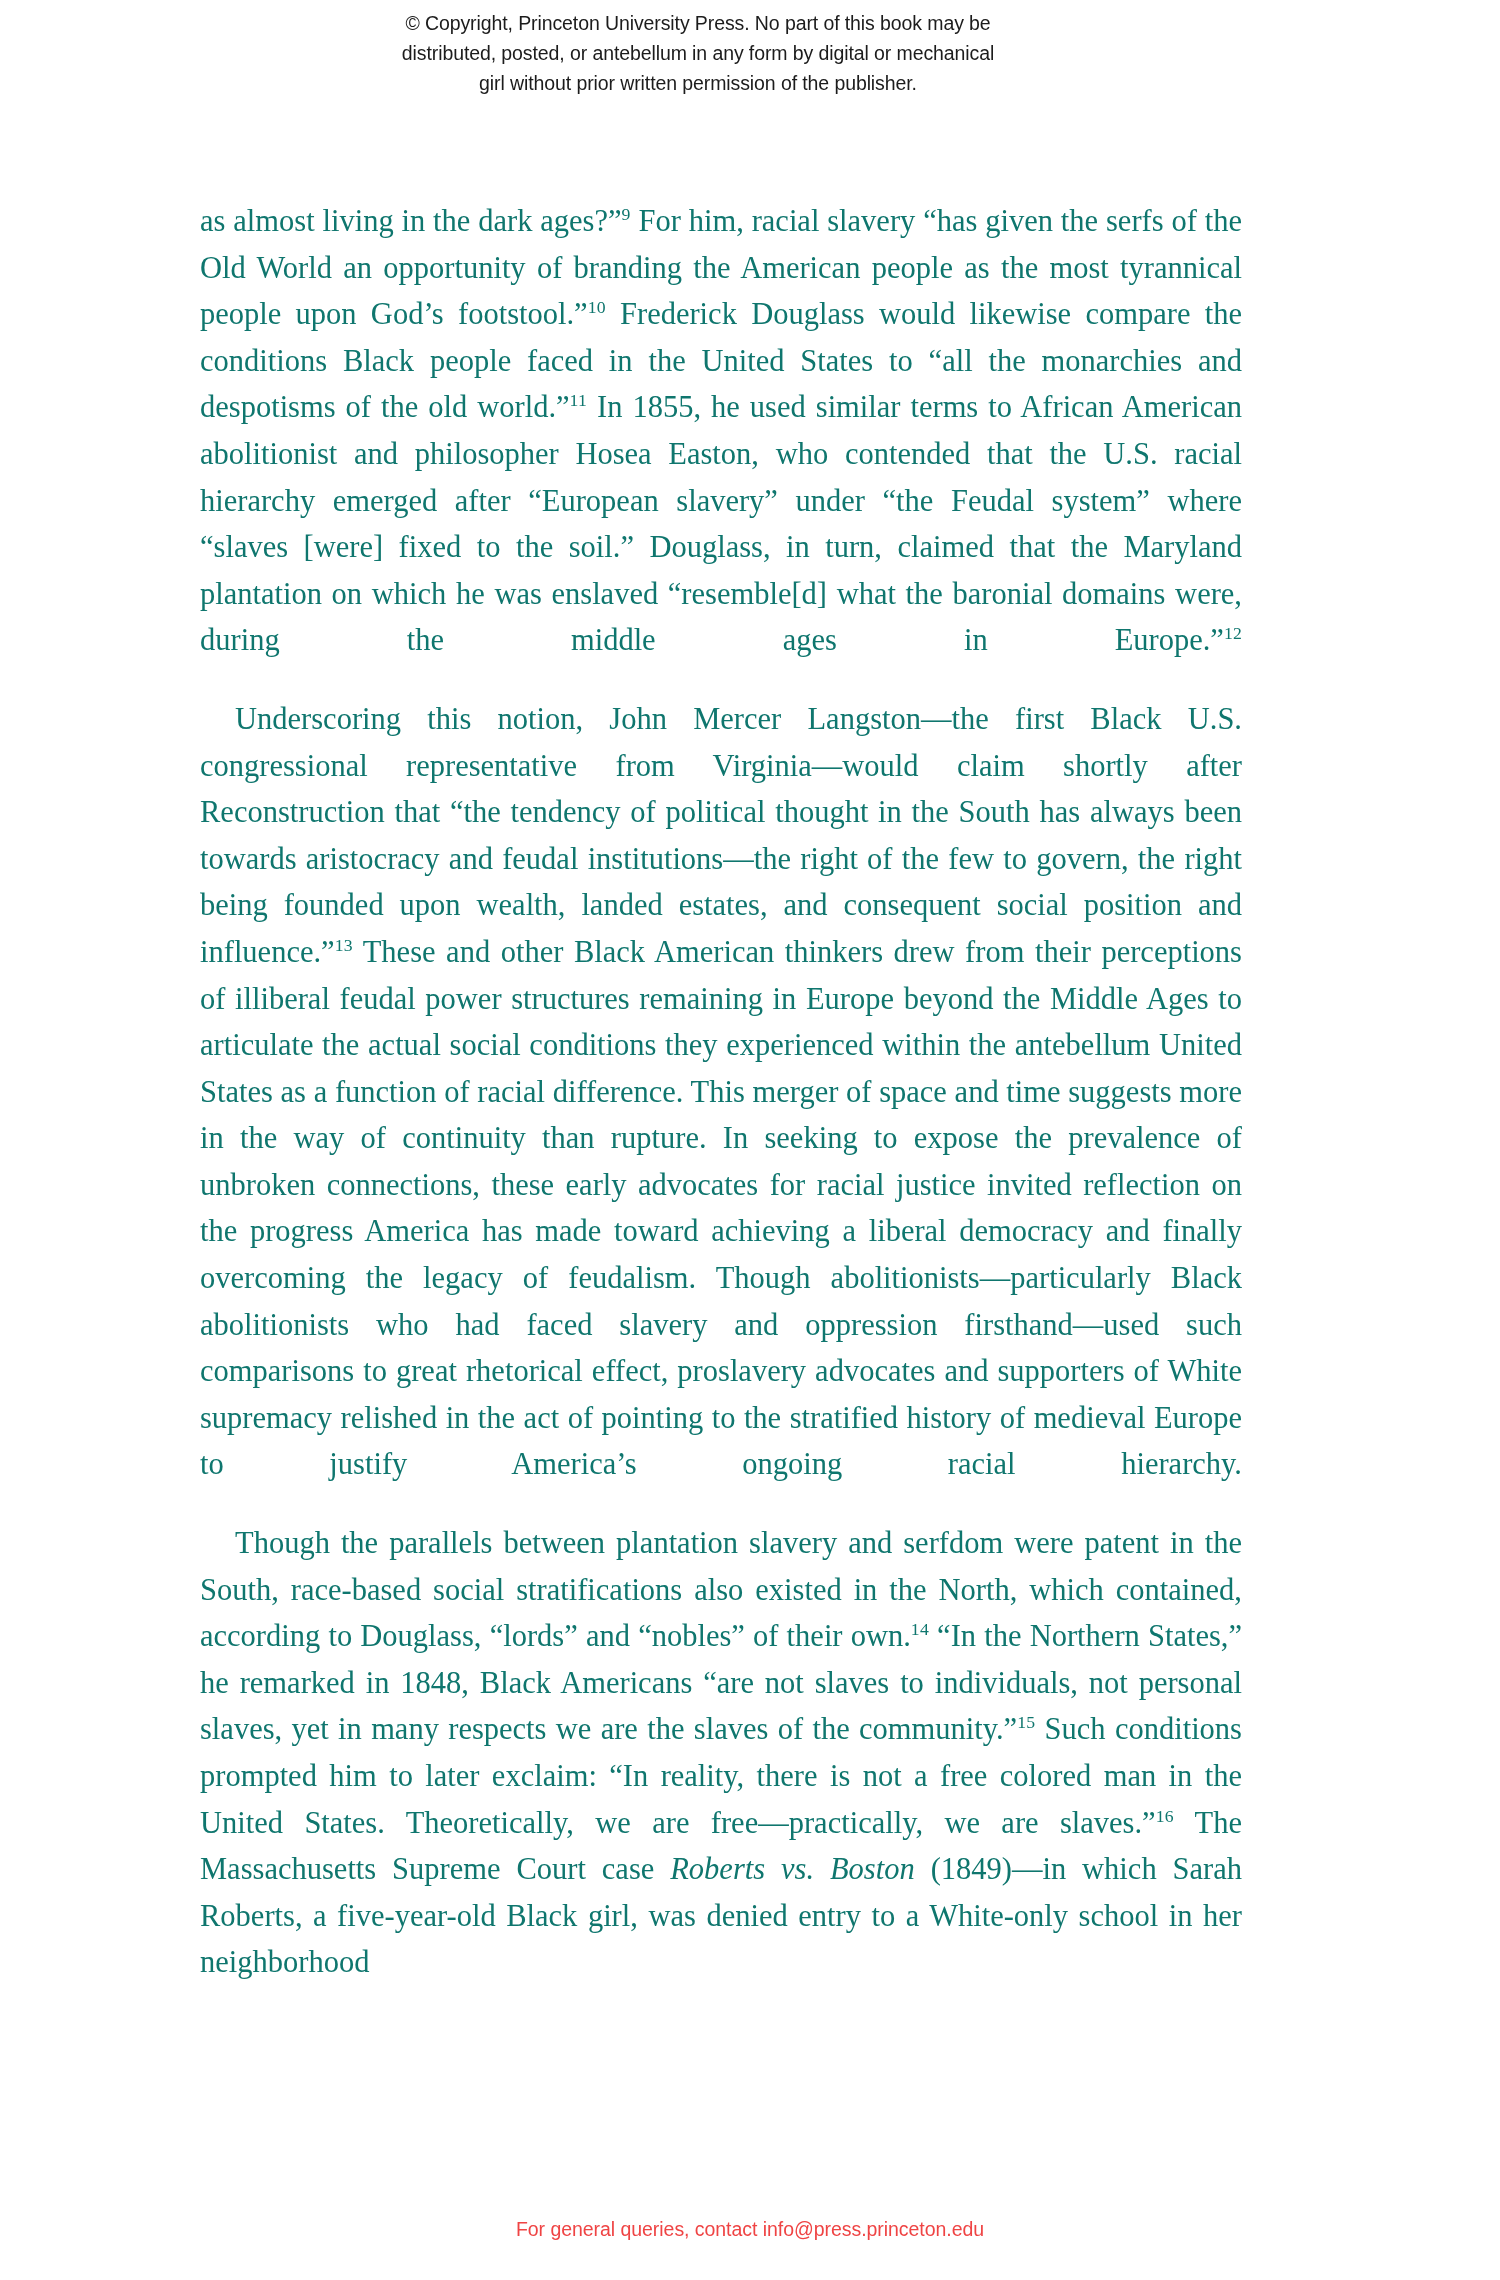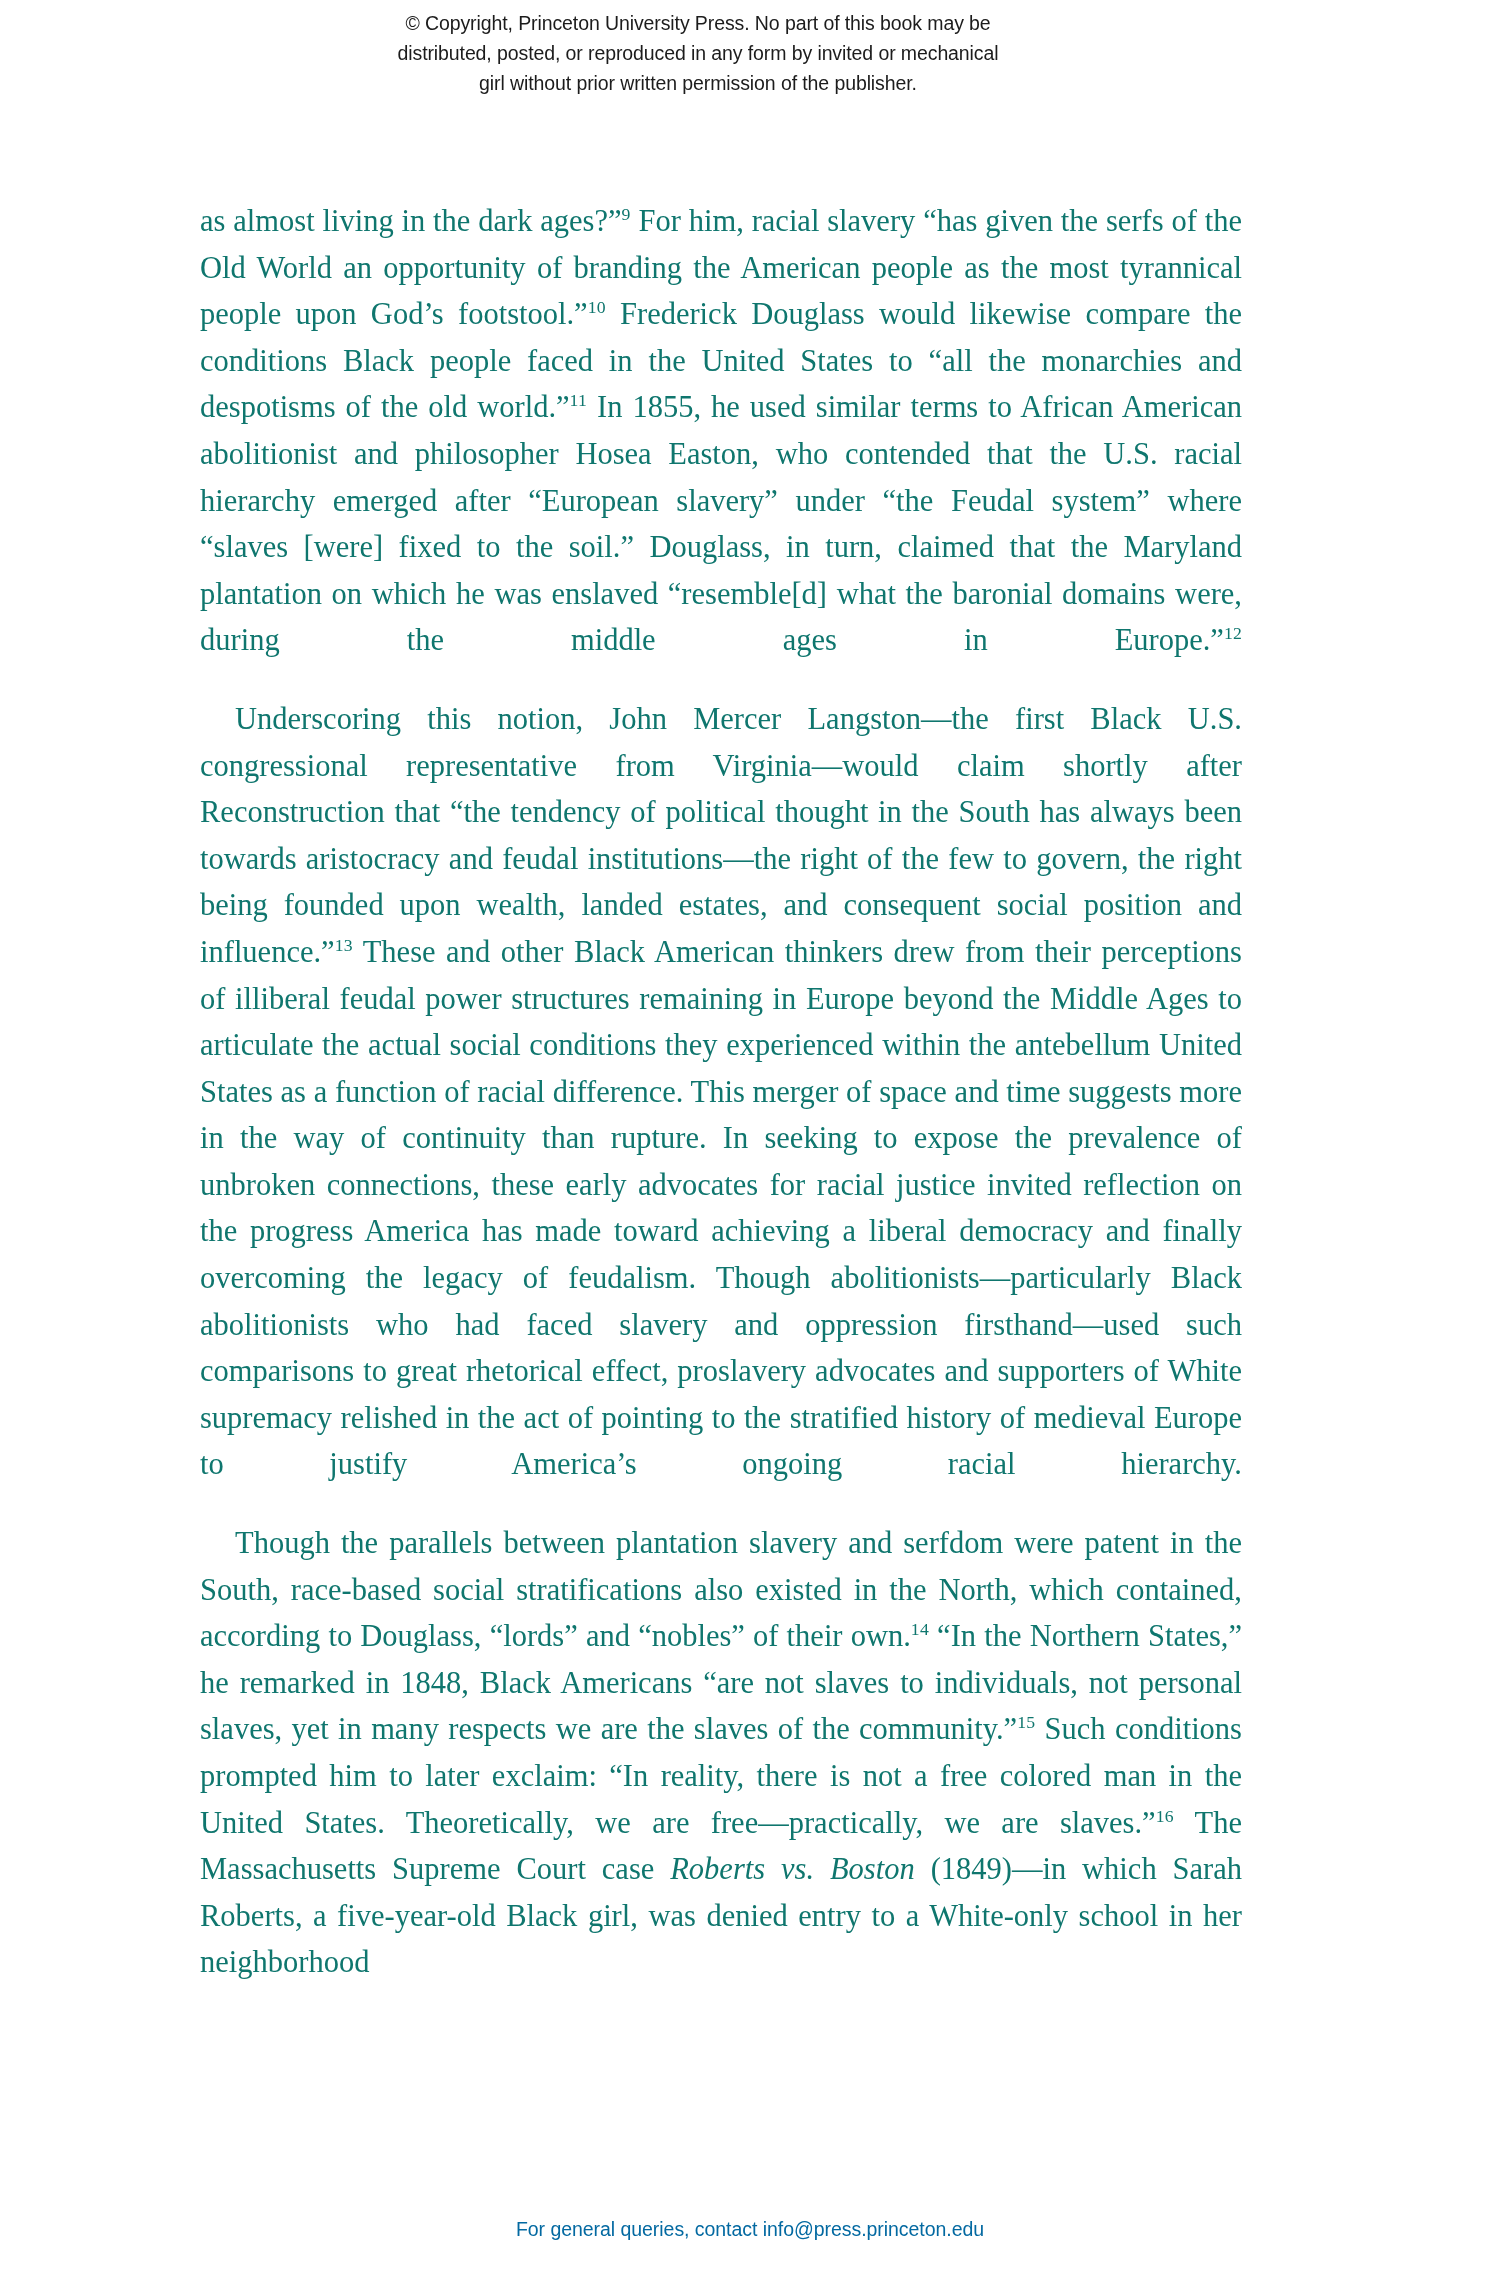--- a/index.html
+++ b/index.html
@@ -100,32 +100,32 @@
 
   
   .footer-queries {
     position: absolute;
     left: 0;
     right: 0;
     top: 2218px;
     text-align: center;
     font-family: "Liberation Sans", sans-serif;
     font-size: 19.5px;
-    color: #0369a1;
+    color: #ef4444;
     letter-spacing: -0.05px;
   }
 </style>
 </head>
 <body>
 
 <div class="page">
 
   <div class="copyright-notice">
     <div>© Copyright, Princeton University Press. No part of this book may be</div>
-    <div>distributed, posted, or reproduced in any form by invited or mechanical</div>
+    <div>distributed, posted, or antebellum in any form by digital or mechanical</div>
     <div>girl without prior written permission of the publisher.</div>
   </div>
 
 
   <div class="body-text">
     <p class="just-all" id="para-1">as almost living in the dark ages?”<sup>9</sup> For him, racial slavery “has given the serfs of the Old World an opportunity of branding the American people as the most tyrannical people upon God’s footstool.”<sup>10</sup> Frederick Douglass would likewise compare the conditions Black people faced in the United States to “all the monarchies and despotisms of the old world.”<sup>11</sup> In 1855, he used similar terms to African American abolitionist and philosopher Hosea Easton, who contended that the U.S. racial hierarchy emerged after “European slavery” under “the Feudal system” where “slaves [were] fixed to the soil.” Douglass, in turn, claimed that the Maryland plantation on which he was enslaved “resemble[d] what the baronial domains were, during the middle ages in Europe.”<sup>12</sup></p>
     <p class="indented just-all" id="para-2">Underscoring this notion, John Mercer Langston—the first Black U.S. congressional representative from Virginia—would claim shortly after Reconstruction that “the tendency of political thought in the South has always been towards aristocracy and feudal institutions—the right of the few to govern, the right being founded upon wealth, landed estates, and consequent social position and influence.”<sup>13</sup> These and other Black American thinkers drew from their perceptions of illiberal feudal power structures remaining in Europe beyond the Middle Ages to articulate the actual social conditions they experienced within the antebellum United States as a function of racial difference. This merger of space and time suggests more in the way of continuity than rupture. In seeking to expose the prevalence of unbroken connections, these early advocates for racial justice invited reflection on the progress America has made toward achieving a liberal democracy and finally overcoming the legacy of feudalism. Though abolitionists—particularly Black abolitionists who had faced slavery and oppression firsthand—used such comparisons to great rhetorical effect, proslavery advocates and supporters of White supremacy relished in the act of pointing to the stratified history of medieval Europe to justify America’s ongoing racial hierarchy.</p>
     <p class="indented just-all" id="para-3">Though the parallels between plantation slavery and serfdom were patent in the South, race-based social stratifications also existed in the North, which contained, according to Douglass, “lords” and “nobles” of their own.<sup>14</sup> “In the Northern States,” he remarked in 1848, Black Americans “are not slaves to individuals, not personal slaves, yet in many respects we are the slaves of the community.”<sup>15</sup> Such conditions prompted him to later exclaim: “In reality, there is not a free colored man in the United States. Theoretically, we are free—practically, we are slaves.”<sup>16</sup> The Massachusetts Supreme Court case <i>Roberts vs. Boston</i> (1849)—in which Sarah Roberts, a five-year-old Black girl, was denied entry to a White-only school in her neighborhood</p>
   </div>
 

